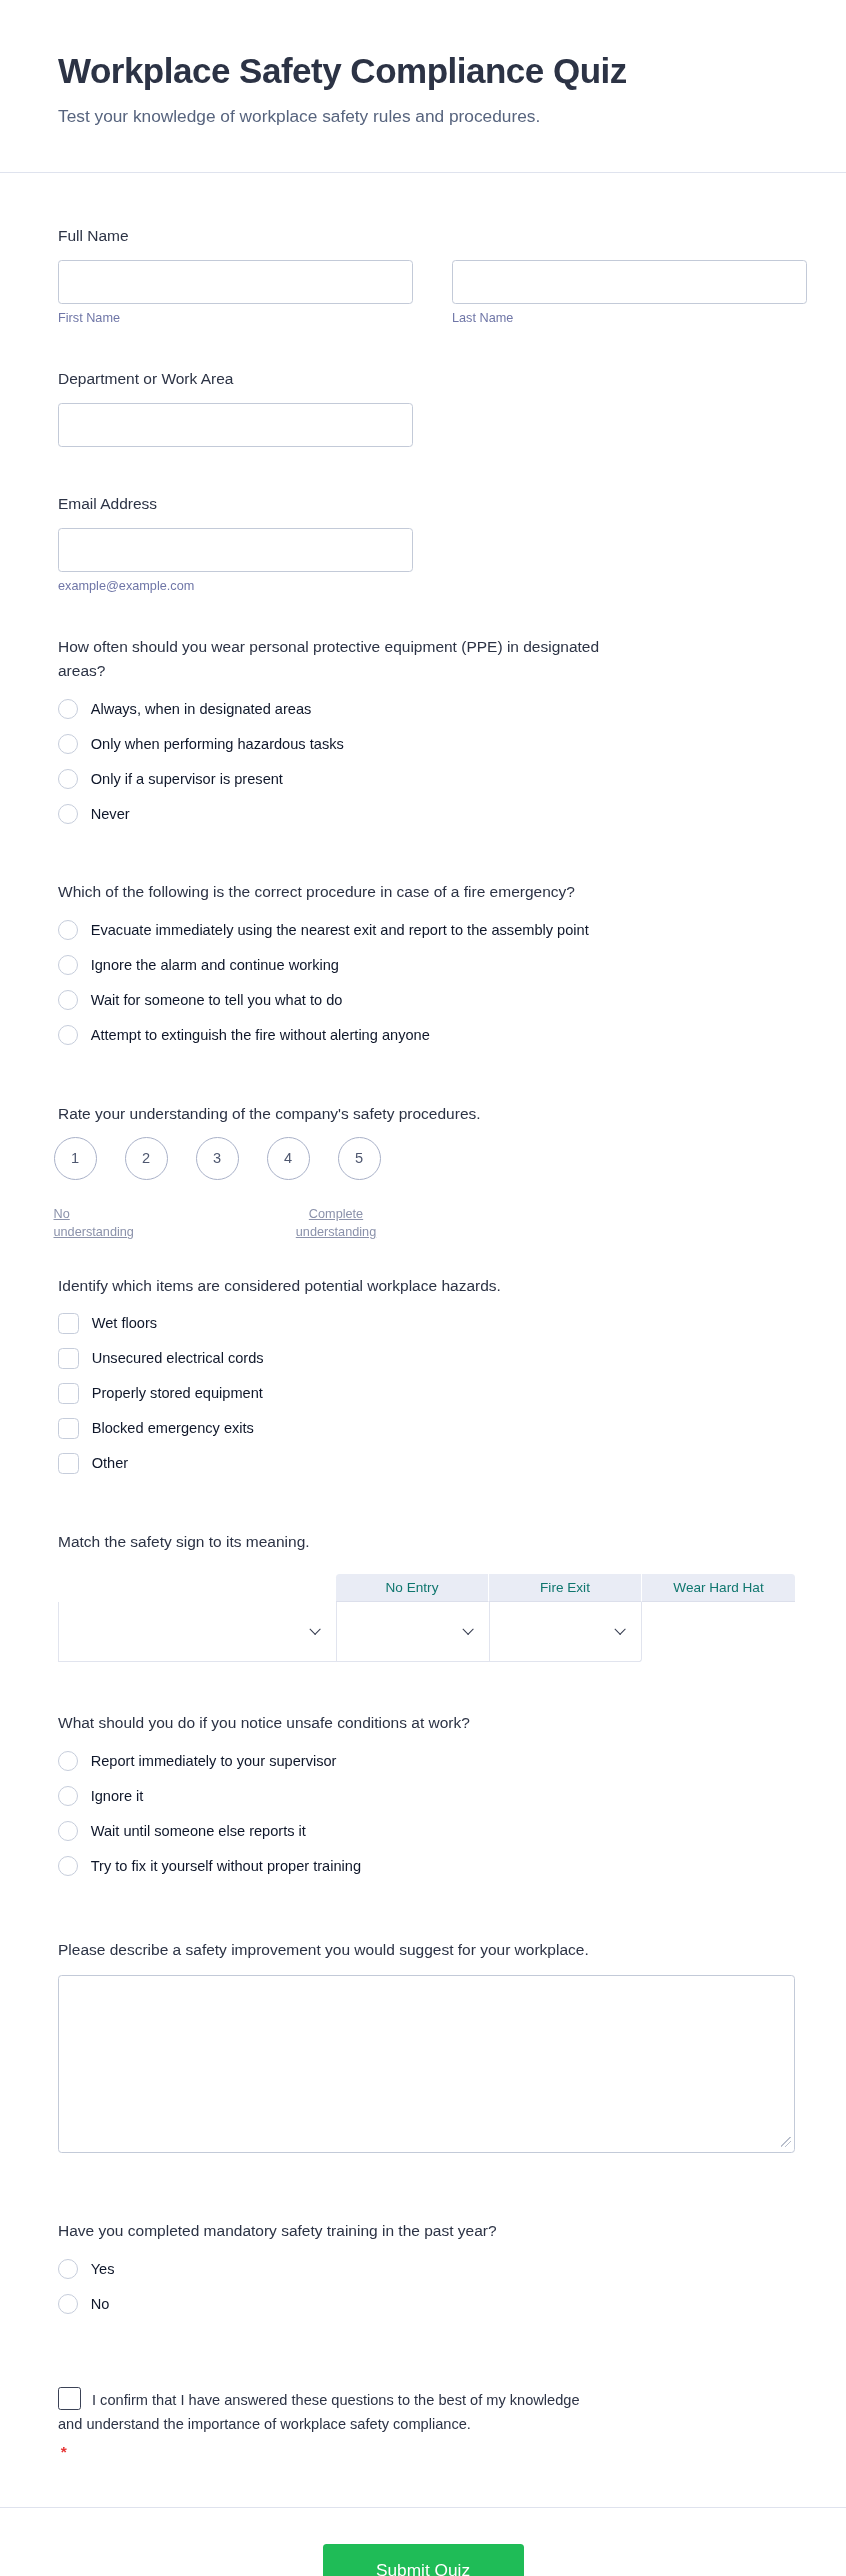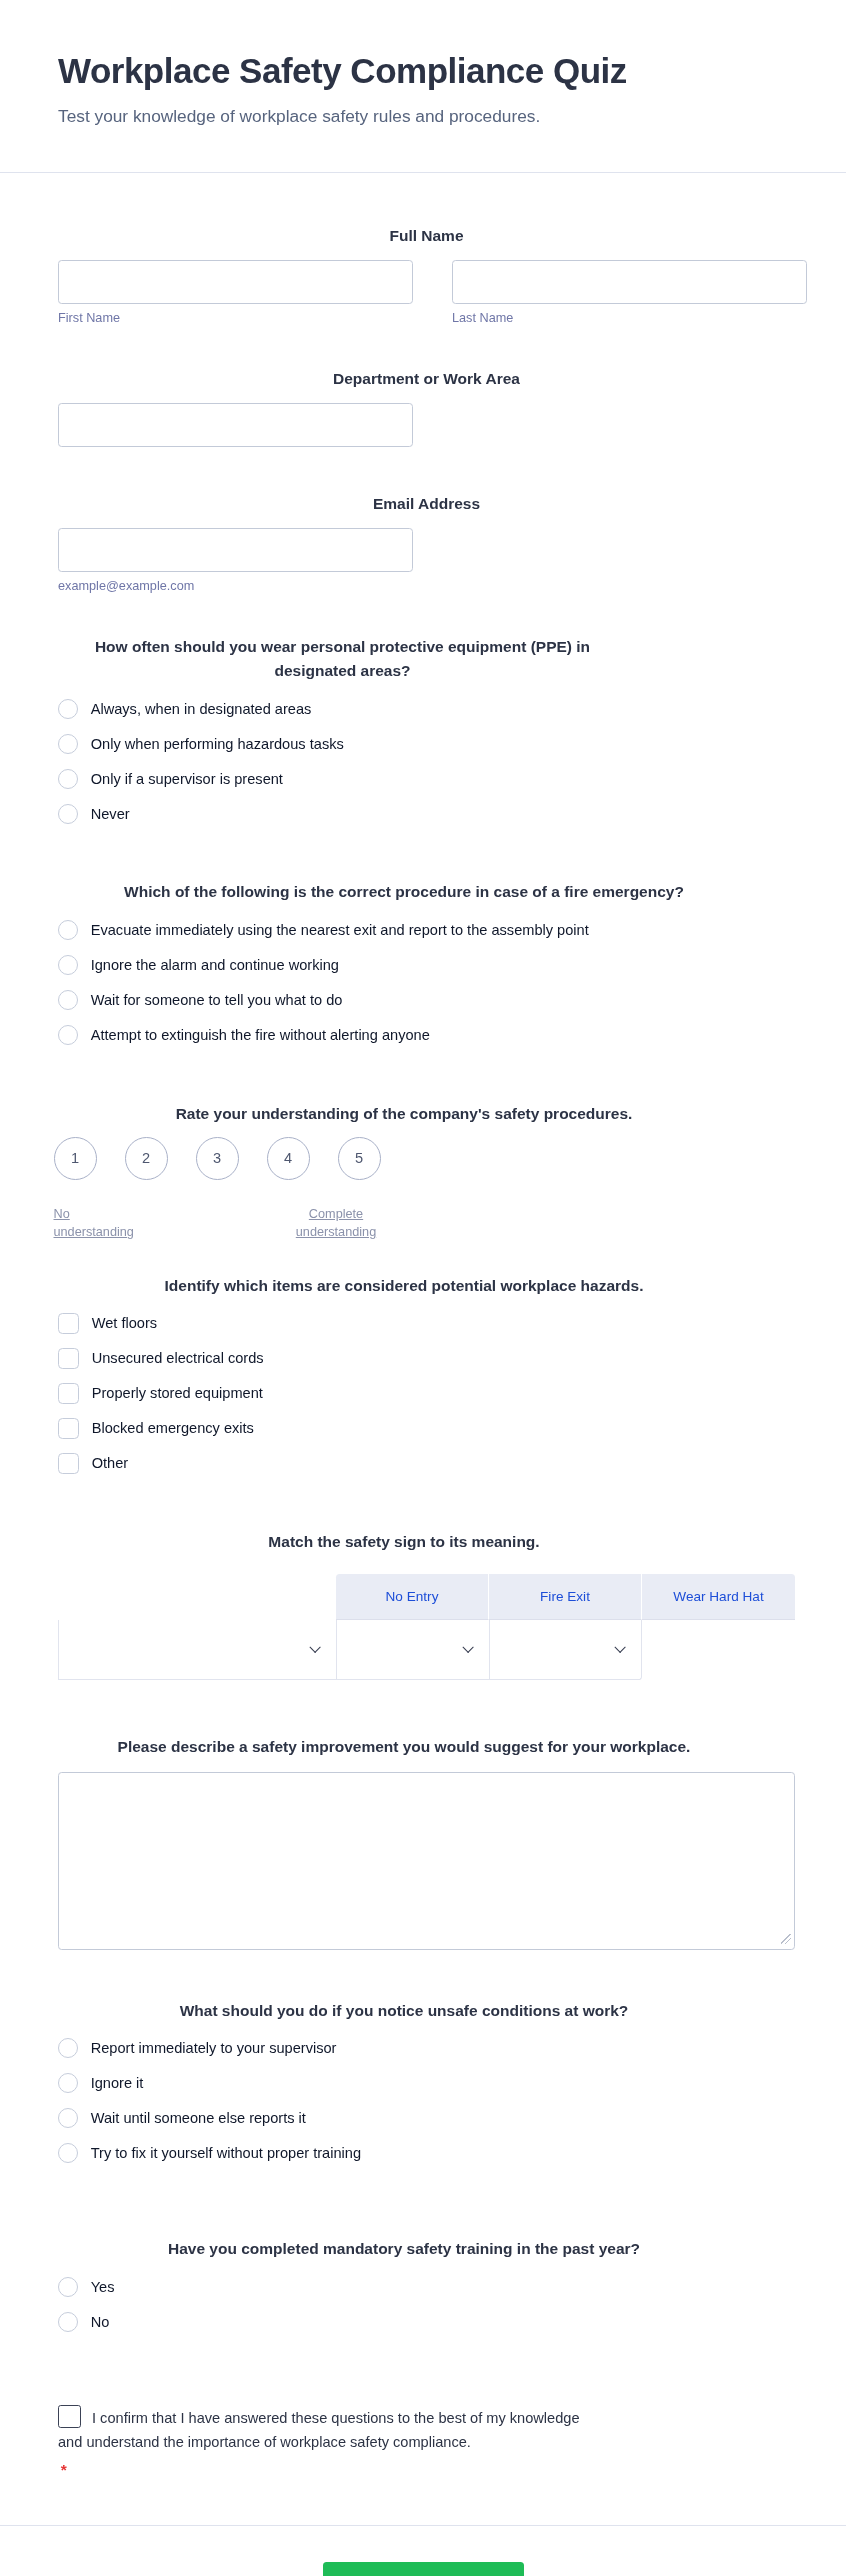--- a/index.html
+++ b/index.html
@@ -20,21 +20,21 @@
   
   .content { padding: 0 51px 0 58px; flex: 1; }
   .block { margin-top: 45px; }
   .block.mt56 { margin-top: 51px; }
   .block.mt46 { margin-top: 42px; }
   .block.mt54 { margin-top: 49px; }
   .block.mt60 { margin-top: 55px; }
   .block.mt72 { margin-top: 66px; }
 
   .field-label, .q-label {
-    font-size: 15.5px; font-weight: 700; color: #2C3345; line-height: 1.55; text-align: center;
+    font-size: 15.5px; font-weight: 400; color: #2C3345; line-height: 1.55;
   }
   .q-label { max-width: 692px; }
   .q-label.narrow { max-width: 569px; }
 
   .sublabel { font-size: 12.7px; color: #6F76A7; margin-top: 7.3px; }
 
   .text-input {
     height: 44px; width: 355px; border: 0.9px solid #C3CAD8; border-radius: 3.6px;
     background: #fff; font-size: 14.6px; color: #2C3345; padding: 0 11px; outline: none;
     font-family: "Liberation Sans", sans-serif; display: block;
@@ -65,22 +65,22 @@
   }
   .scale-labels { position: relative; height: 40px; margin-top: 9px; }
   .scale-label { font-size: 12.7px; color: #8B92AB; line-height: 1.45; position: absolute; top: 16px; text-decoration: underline; }
   .scale-label.min { left: -4.5px; width: 100px; text-align: left; }
   .scale-label.max { left: 217px; width: 122px; text-align: center; }
 
   
   .matrix { margin-top: 20px; display: grid; grid-template-columns: 278px 153px 153px 153px; }
   .mx-corner { background: transparent; }
   .mx-head {
-    background: #E9ECF5; height: 46px; display: flex; align-items: center; justify-content: center;
-    font-size: 13.6px; color: #1d4ed8; border-right: 1.8px solid #fff; border-bottom: 0.9px solid #DCDFEB;
+    background: #E9ECF5; height: 28px; display: flex; align-items: center; justify-content: center;
+    font-size: 13.6px; color: #0f766e; border-right: 1.8px solid #fff; border-bottom: 0.9px solid #DCDFEB;
   }
   .mx-head.first { border-radius: 3.6px 0 0 0; }
   .mx-head.last { border-right: none; border-radius: 0 3.6px 0 0; }
   .mx-rowlabel {
     background: #E9ECF5; height: 60px; display: flex; align-items: center;
     font-size: 12.7px; color: #2C3345; padding: 0 16.4px; line-height: 1.4;
     border-radius: 3.6px 0 0 3.6px;
   }
   .mx-cell {
     background: #fff; height: 60px; position: relative;
@@ -268,50 +268,50 @@
           <select class="mx-select"></select>
           <span class="chevron"></span>
         </div>
         <div class="mx-cell last">
           <select class="mx-select"></select>
           <span class="chevron"></span>
         </div>
       </div>
     </div>
 
+    <div class="block mt54">
+      <div class="q-label">What should you do if you notice unsafe conditions at work?</div>
+      <div class="options">
+        <div class="opt-row">
+          <span class="radio-ctl"></span>
+          <span class="opt-text">Report immediately to your supervisor</span>
+        </div>
+        <div class="opt-row">
+          <span class="radio-ctl"></span>
+          <span class="opt-text">Ignore it</span>
+        </div>
+        <div class="opt-row">
+          <span class="radio-ctl"></span>
+          <span class="opt-text">Wait until someone else reports it</span>
+        </div>
+        <div class="opt-row">
+          <span class="radio-ctl"></span>
+          <span class="opt-text">Try to fix it yourself without proper training</span>
+        </div>
+      </div>
+    </div>
+
     <div class="block mt60">
       <div class="q-label">Please describe a safety improvement you would suggest for your workplace.</div>
       <div class="ta-wrap">
         <textarea class="textarea" style=""></textarea>
         <span class="resize-handle"></span>
       </div>
     </div>
 
-    <div class="block mt54">
-      <div class="q-label">What should you do if you notice unsafe conditions at work?</div>
-      <div class="options">
-        <div class="opt-row">
-          <span class="radio-ctl"></span>
-          <span class="opt-text">Report immediately to your supervisor</span>
-        </div>
-        <div class="opt-row">
-          <span class="radio-ctl"></span>
-          <span class="opt-text">Ignore it</span>
-        </div>
-        <div class="opt-row">
-          <span class="radio-ctl"></span>
-          <span class="opt-text">Wait until someone else reports it</span>
-        </div>
-        <div class="opt-row">
-          <span class="radio-ctl"></span>
-          <span class="opt-text">Try to fix it yourself without proper training</span>
-        </div>
-      </div>
-    </div>
-
     <div class="block mt72">
       <div class="q-label">Have you completed mandatory safety training in the past year?</div>
       <div class="options">
         <div class="opt-row">
           <span class="radio-ctl"></span>
           <span class="opt-text">Yes</span>
         </div>
         <div class="opt-row">
           <span class="radio-ctl"></span>
           <span class="opt-text">No</span>

